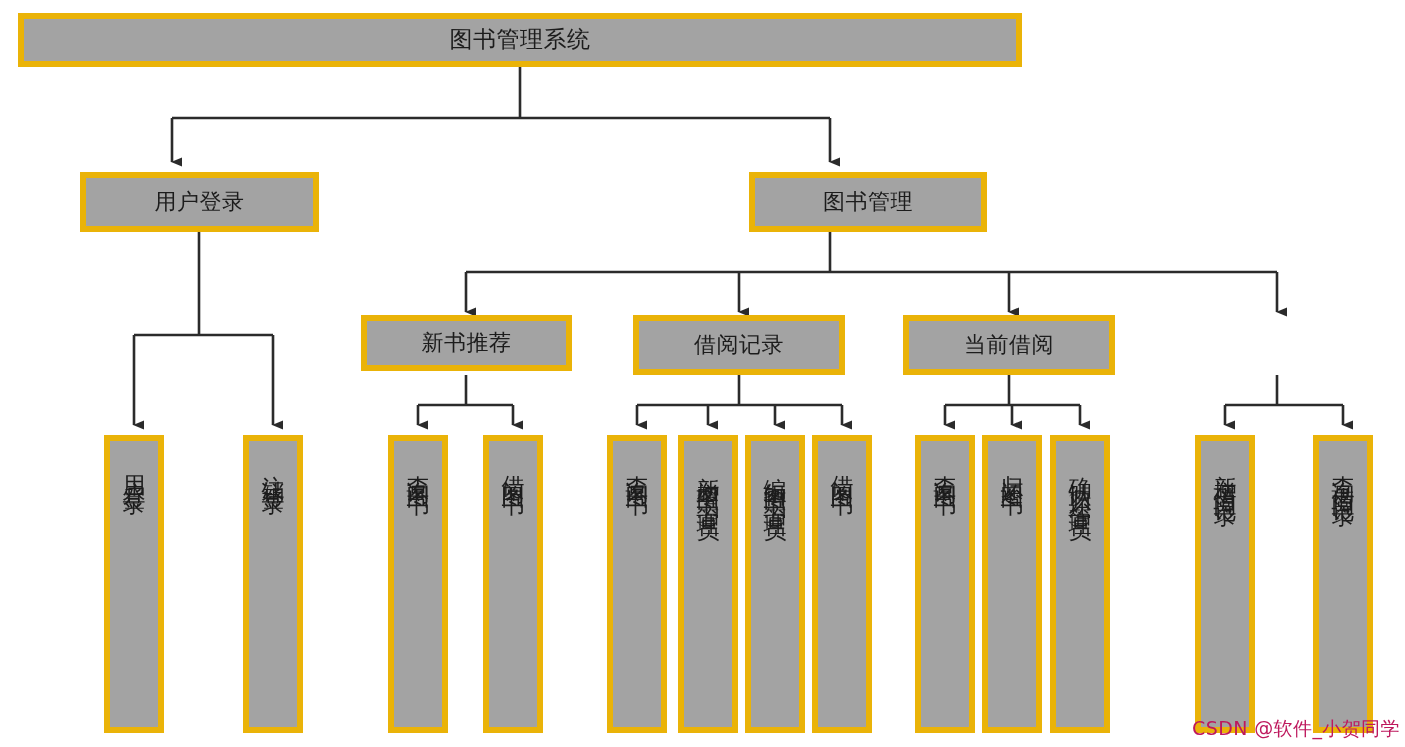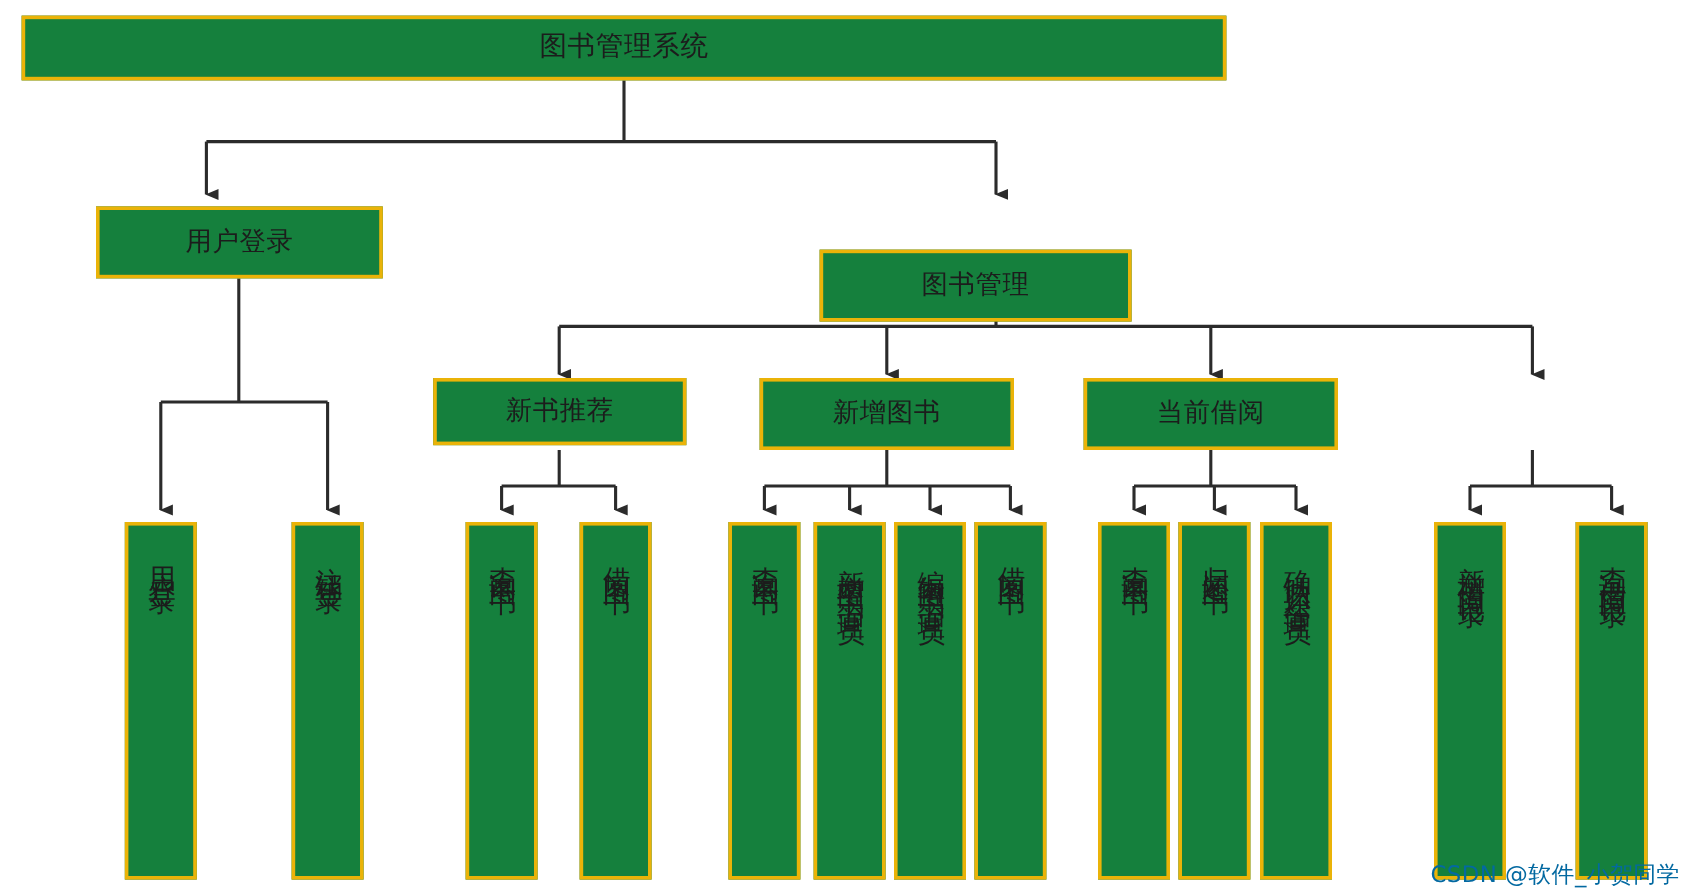--- a/index.html
+++ b/index.html
@@ -21,22 +21,22 @@
     position: absolute;
     left: 0;
     top: 0;
     width: 1405px;
     height: 747px;
     pointer-events: none;
   }
   .node {
     position: absolute;
     box-sizing: border-box;
-    background: #15803d;
-    border: 3px solid #eab308;
+    background: #a3a3a3;
+    border: 6px solid #eab308;
     display: flex;
     align-items: center;
     justify-content: center;
     z-index: 3;
   }
   .node .lbl {
     color: #1c1c1c;
     line-height: 1.18;
     text-align: center;
     white-space: pre;
@@ -59,21 +59,21 @@
     text-orientation: upright;
     font-size: 23px;
     letter-spacing: 6px;
     line-height: 1;
   }
   .node.v.tall .lbl {
     padding-top: 2px;
   }
   .watermark {
     position: absolute;
-    color: #0369a1;
+    color: #be185d;
     font-size: 19px;
     white-space: nowrap;
     z-index: 6;
     letter-spacing: 0.4px;
   }
 </style>
 </head>
 <body>
 
 <div id="canvas">
@@ -128,29 +128,29 @@
     </g>
   </svg>
 
   <div class="node h root" style="left:18px; top:13px; width:1004px; height:54px;">
     <span class="lbl">图书管理系统</span>
   </div>
 
   <div class="node h" style="left:80px; top:172px; width:239px; height:60px;">
     <span class="lbl">用户登录</span>
   </div>
-  <div class="node h" style="left:683px; top:172px; width:260px; height:60px;margin-top:36px;">
+  <div class="node h" style="left:749px; top:172px; width:238px; height:60px;">
     <span class="lbl">图书管理</span>
   </div>
 
   <div class="node h" style="left:361px; top:315px; width:211px; height:56px;">
     <span class="lbl">新书推荐</span>
   </div>
   <div class="node h" style="left:633px; top:315px; width:212px; height:60px;">
-    <span class="lbl">新增图书</span>
+    <span class="lbl">借阅记录</span>
   </div>
   <div class="node h" style="left:903px; top:315px; width:212px; height:60px;">
     <span class="lbl">当前借阅</span>
   </div>
 
   <div class="node v" style="left:104px; top:435px; width:60px; height:298px;">
     <span class="lbl">用户登录</span>
   </div>
   <div class="node v" style="left:243px; top:435px; width:60px; height:298px;">
     <span class="lbl">注销登录</span>

